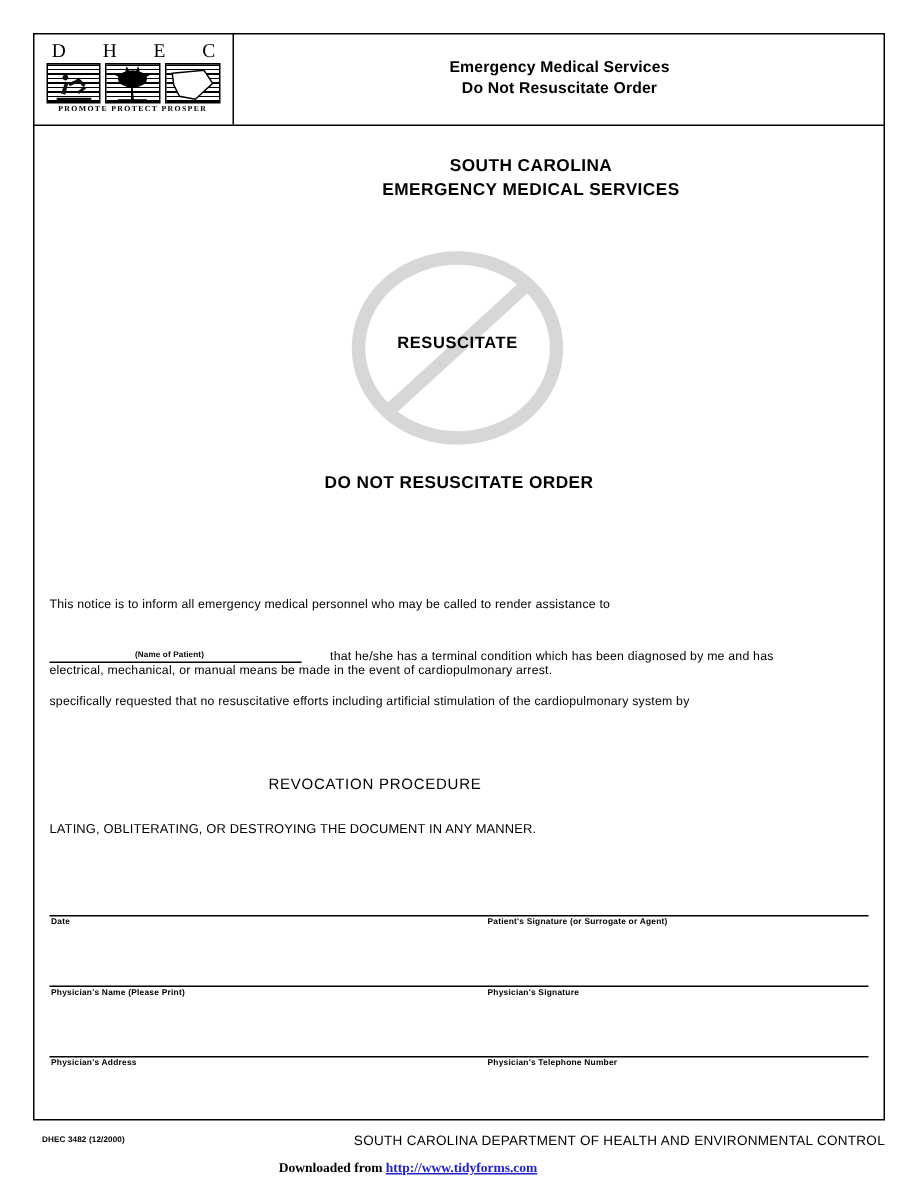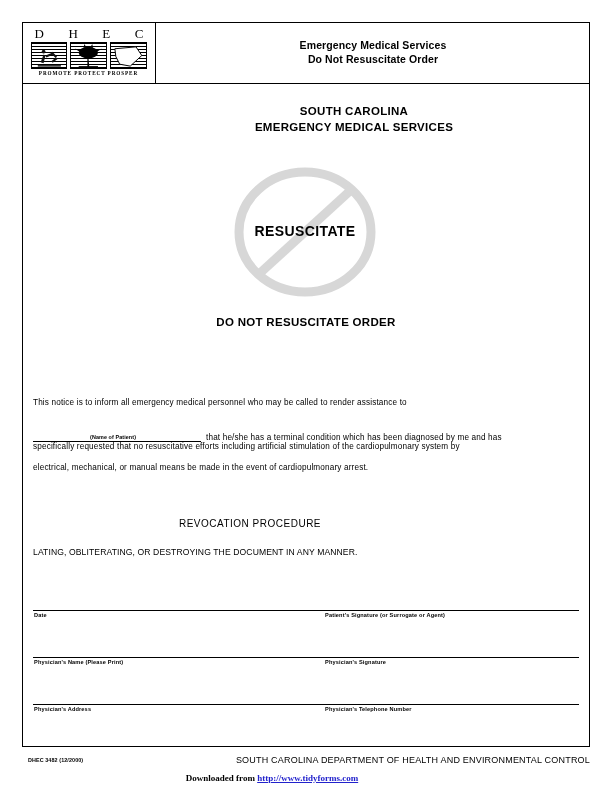--- a/index.html
+++ b/index.html
@@ -146,21 +146,21 @@
     width: 146px;
     height: 132px;
   }
   .symbol-wrap svg { display: block; }
   .symbol-label {
     position: absolute;
     left: 0;
     top: 57px;
     width: 146px;
     text-align: center;
-    font-size: 14px;
+    font-size: 11px;
     font-weight: bold;
     letter-spacing: 0.4px;
     color: #000;
   }
 
   
   .dnr-heading {
     position: absolute;
     left: 22px;
     top: 316px;
@@ -199,20 +199,21 @@
     letter-spacing: 0.15px;
   }
   .nb-line {
     height: 21px;
     white-space: nowrap;
   }
   .nb-line.l2 {
     display: flex;
     align-items: flex-end;
     height: 23px;
+    gap: 14px;
   }
   .patient-blank {
     display: inline-block;
     width: 168px;
     border-bottom: 1px solid #000;
     height: 11px;
     margin-right: 5px;
   }
   .patient-caption {
     position: absolute;
@@ -378,22 +379,22 @@
 
   <div class="dnr-heading">DO NOT RESUSCITATE ORDER</div>
 
 
   <div class="notice-body">
     <div class="nb-line">This notice is to inform all emergency medical personnel who may be called to render assistance to</div>
     <div class="nb-line l2">
       <span class="patient-blank"></span>
       <span>that he/she has a terminal condition which has been diagnosed by me and has</span>
     </div>
+    <div class="nb-line">electrical, mechanical, or manual means be made in the event of cardiopulmonary arrest.</div>
     <div class="nb-line">specifically requested that no resuscitative efforts including artificial stimulation of the cardiopulmonary system by</div>
-    <div class="nb-line">electrical, mechanical, or manual means be made in the event of cardiopulmonary arrest.</div>
   </div>
   <div class="patient-caption">(Name of Patient)</div>
 
   <div class="revocation-heading">REVOCATION PROCEDURE</div>
   <div class="revocation-body">
     <div class="rb-line">LATING, OBLITERATING, OR DESTROYING THE DOCUMENT IN ANY MANNER.</div>
   </div>
 
   <div class="sig-block">
 

